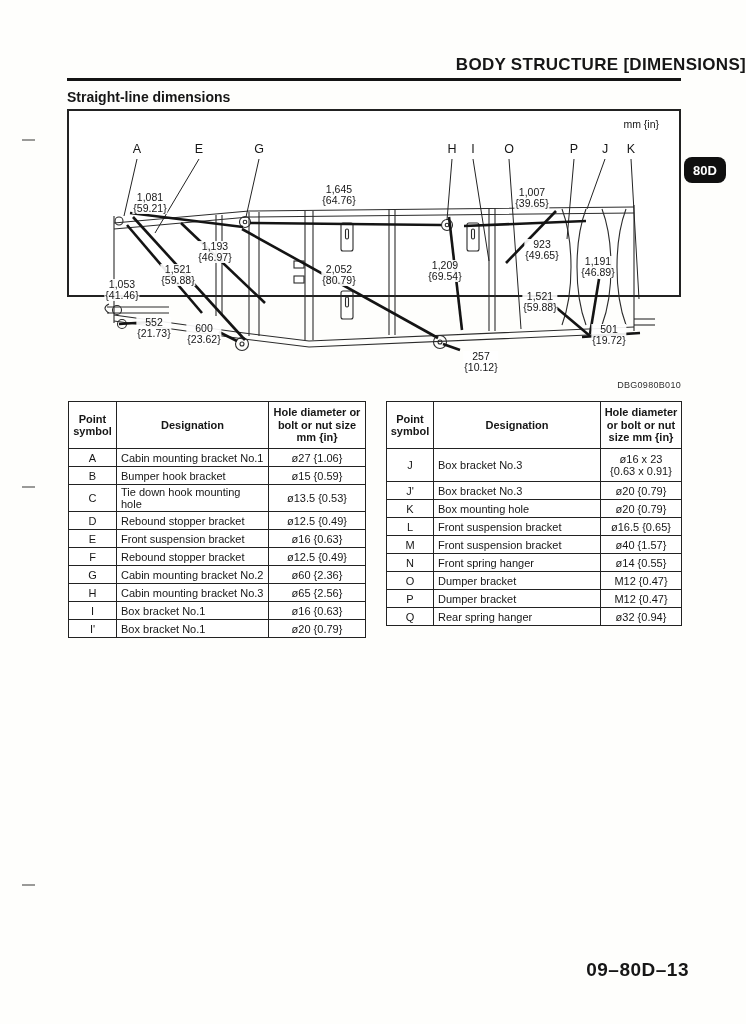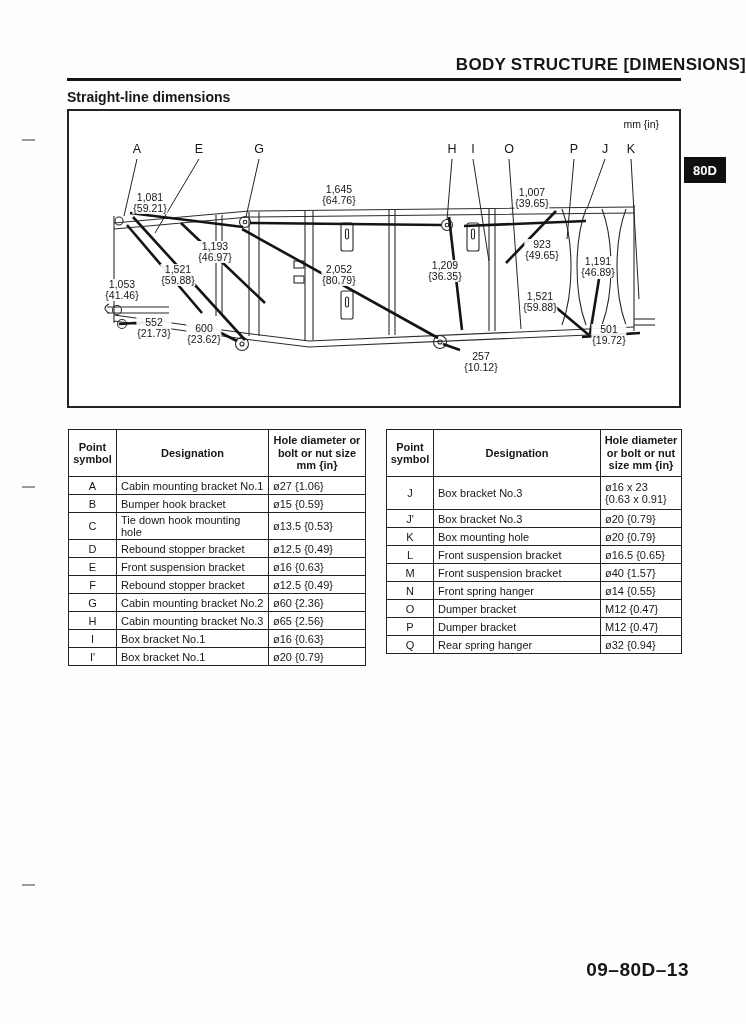--- a/index.html
+++ b/index.html
@@ -9,46 +9,46 @@
     overflow:hidden;
   }
   .margin-mark{position:absolute;width:13px;height:2px;background:#9a9a98;left:22px;}
   .page-title{
     position:absolute;top:55px;left:0;width:100%;text-align:right;
     font-size:17px;font-weight:bold;letter-spacing:.3px;
   }
   .title-rule{position:absolute;top:78px;left:67px;width:614px;height:3px;background:#141414;}
   .section-heading{position:absolute;top:89px;left:67px;font-size:14px;font-weight:bold;}
   .figure{
-    position:absolute;left:67px;top:109px;width:614px;height:299px;
+    position:absolute;left:67px;top:109px;width:614px;height:188px;
     border:2px solid #222;box-sizing:border-box;background:#fff;
   }
   .figure svg{position:absolute;left:0;top:0;}
   .units{position:absolute;top:7px;right:20px;font-size:10.5px;}
   .pt{
     position:absolute;top:31px;transform:translateX(-50%);
     font-size:12.5px;font-weight:500;
   }
   .dim{
     position:absolute;transform:translateX(-50%);text-align:center;
     font-size:10.5px;line-height:11px;background:rgba(255,255,255,.92);padding:0 1px;
   }
   .dim span{display:block;}
   .section-tab{
     position:absolute;left:684px;top:157px;width:42px;height:26px;background:#101010;
-    color:#fff;font-size:13px;font-weight:bold;display:flex;align-items:center;justify-content:center;
+    color:#fff;font-size:13px;font-weight:bold;display:flex;align-items:center;justify-content:center;border-radius:8px;
   }
   .figure-code{position:absolute;left:67px;top:380px;width:614px;text-align:right;font-size:9px;color:#2e2e2e;letter-spacing:.3px;}
-  table.dims{border-collapse:collapse;position:absolute;top:401px;table-layout:fixed;font-size:11px;background:#fff;margin-top:28px;}
+  table.dims{border-collapse:collapse;position:absolute;top:401px;table-layout:fixed;font-size:11px;background:#fff;}
   table.dims,table.dims th,table.dims td{border:1.4px solid #222;}
   table.dims th{font-weight:bold;padding:2px 2px;line-height:12.5px;vertical-align:middle;}
   table.dims td{padding:1px 4px;line-height:12px;height:15px;vertical-align:middle;}
   td.sym{text-align:center;padding:1px 1px;}
   td.des{text-align:left;}
-  td.siz{white-space:pre-line;}
+  td.siz{text-align:center;white-space:pre-line;}
   #tbl-left{left:68px;width:297px;}
   #tbl-right{left:386px;width:295px;}
   .page-number{
     position:absolute;top:959px;right:57px;font-size:19px;font-weight:bold;letter-spacing:.5px;
   }
 </style>
 </head>
 <body>
 
 <div class="page">
@@ -185,21 +185,21 @@
     <div class="dim" style="left:85px;top:206px">
         <span>552</span>
         <span>{21.73}</span>
       </div>
     <div class="dim" style="left:135px;top:212px">
         <span>600</span>
         <span>{23.62}</span>
       </div>
     <div class="dim" style="left:376px;top:149px">
         <span>1,209</span>
-        <span>{36.35}</span>
+        <span>{69.54}</span>
       </div>
     <div class="dim" style="left:473px;top:128px">
         <span>923</span>
         <span>{49.65}</span>
       </div>
     <div class="dim" style="left:471px;top:180px">
         <span>1,521</span>
         <span>{59.88}</span>
       </div>
     <div class="dim" style="left:529px;top:145px">
@@ -210,20 +210,21 @@
         <span>501</span>
         <span>{19.72}</span>
       </div>
     <div class="dim" style="left:412px;top:240px">
         <span>257</span>
         <span>{10.12}</span>
       </div>
   </div>
 
   <div class="section-tab">80D</div>
+  <div class="figure-code">DBG0980B010</div>
 
   <table class="dims" id="tbl-left">
     <colgroup>
         <col style="width:48px">
         <col style="width:152px">
         <col style="width:97px">
       </colgroup>
     <thead>
       <tr>
         <th style="height:42px">Point symbol</th>

